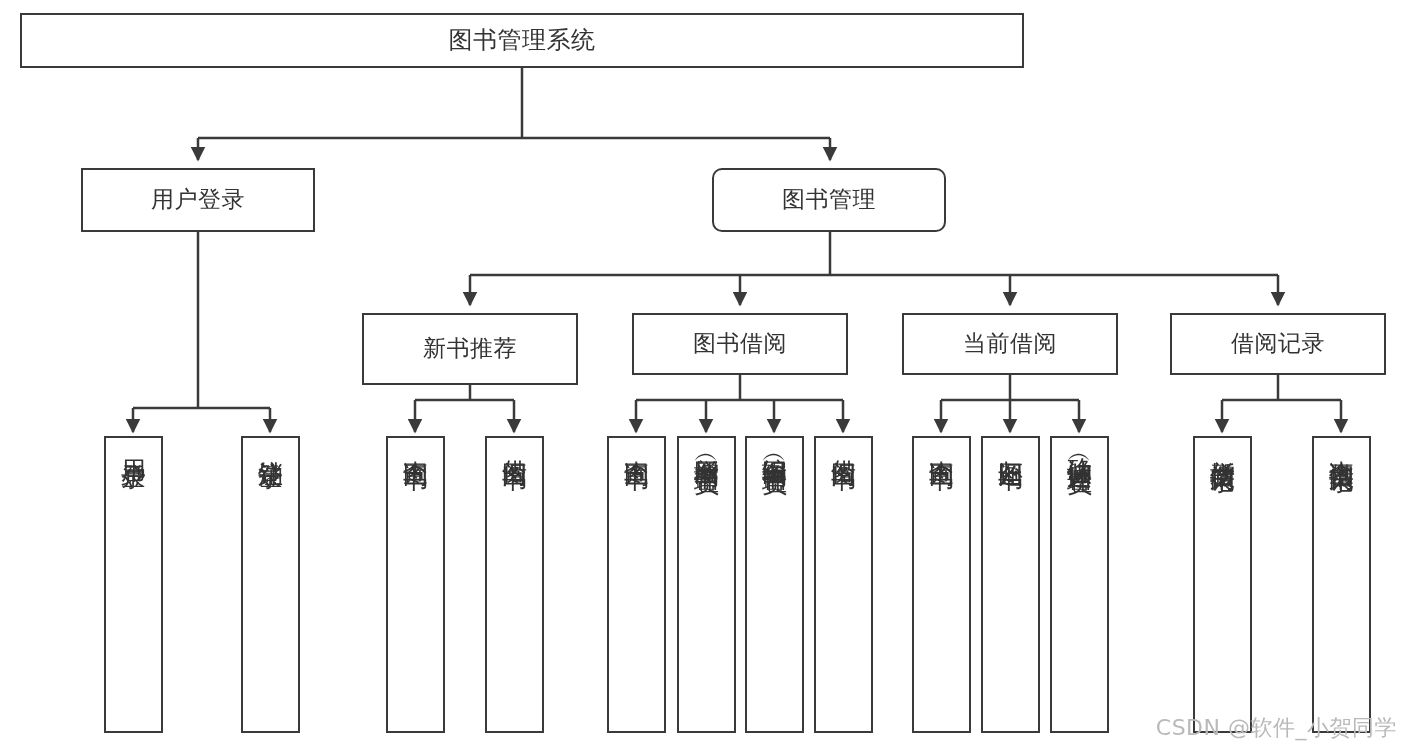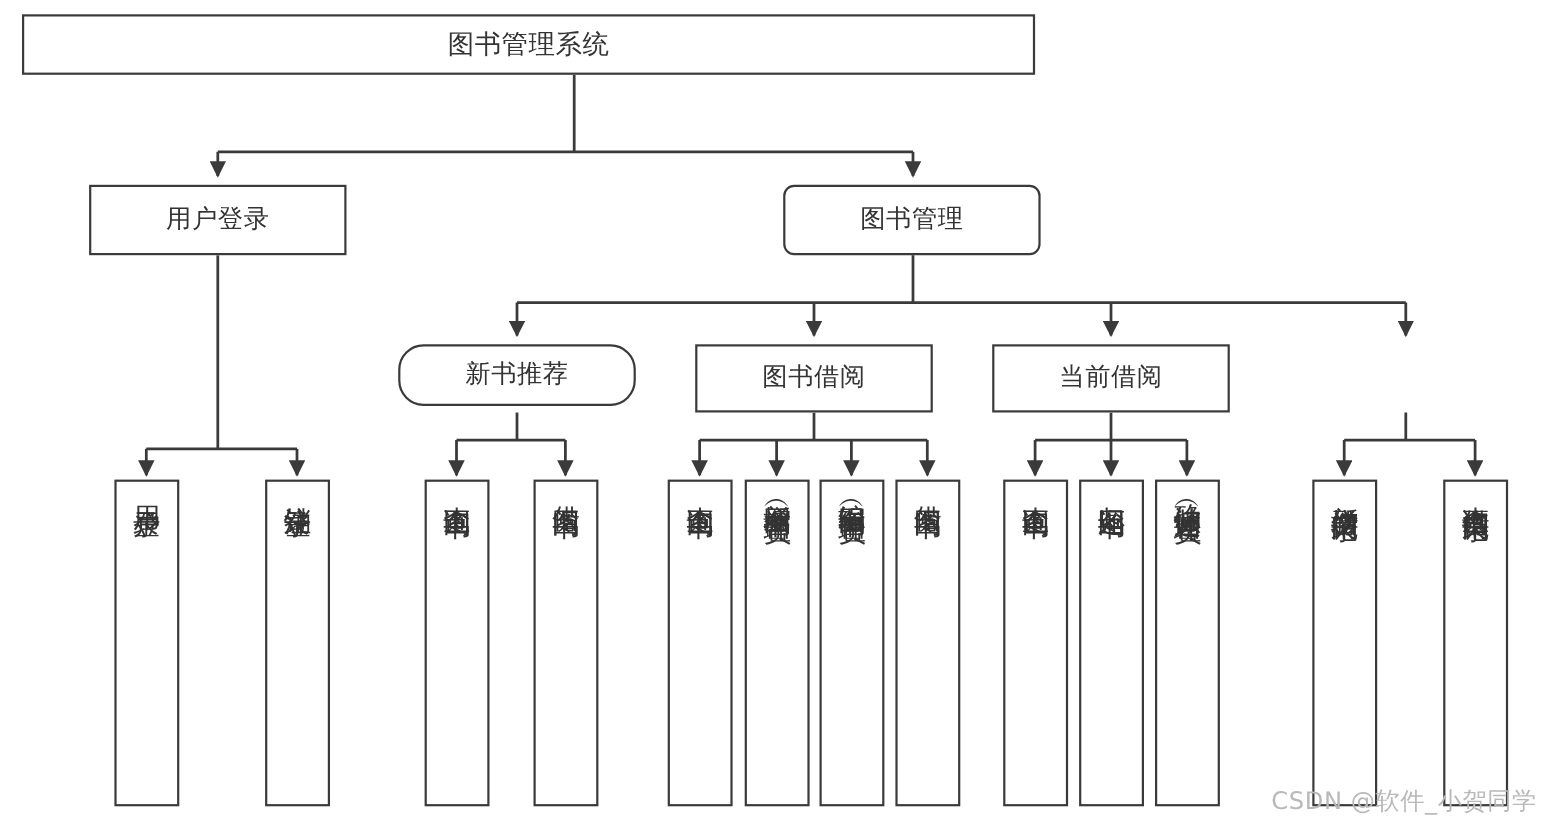--- a/index.html
+++ b/index.html
@@ -120,44 +120,47 @@
       <path d="M 1010 400 L 1010 432" marker-end="url(#arrow)"></path>
       <path d="M 1079 400 L 1079 432" marker-end="url(#arrow)"></path>
 
       <path d="M 1278 375 L 1278 400"></path>
       <path d="M 1222 400 L 1341 400"></path>
       <path d="M 1222 400 L 1222 432" marker-end="url(#arrow)"></path>
       <path d="M 1341 400 L 1341 432" marker-end="url(#arrow)"></path>
     </g>
   </svg>
 
-  <div class="node root horizontal" style="left:20px; top:13px; width:921px; height:55px;">
+  <div class="node root horizontal" style="left:20px; top:13px; width:1004px; height:55px;">
     <span class="label">图书管理系统</span>
   </div>
 
   <div class="node horizontal" style="left:81px; top:168px; width:234px; height:64px;">
     <span class="label">用户登录</span>
   </div>
 
   <div class="node horizontal" style="left:712px; top:168px; width:234px; height:64px;border-radius:10px;">
     <span class="label">图书管理</span>
   </div>
 
-  <div class="node horizontal" style="left:362px; top:313px; width:216px; height:56px;border-radius:23px;">
+  <div class="node horizontal" style="left:362px; top:313px; width:216px; height:72px;">
     <span class="label">新书推荐</span>
   </div>
 
   <div class="node horizontal" style="left:632px; top:313px; width:216px; height:62px;">
     <span class="label">图书借阅</span>
   </div>
 
   <div class="node horizontal" style="left:902px; top:313px; width:216px; height:62px;">
     <span class="label">当前借阅</span>
   </div>
 
+  <div class="node horizontal" style="left:1170px; top:313px; width:216px; height:62px;">
+    <span class="label">借阅记录</span>
+  </div>
 
   <div class="node leaf" style="left:104px; top:436px; width:59px; height:297px;">
     <span class="label">用户登录</span>
   </div>
 
   <div class="node leaf" style="left:241px; top:436px; width:59px; height:297px;">
     <span class="label">注销登录</span>
   </div>
 
   <div class="node leaf" style="left:386px; top:436px; width:59px; height:297px;">

